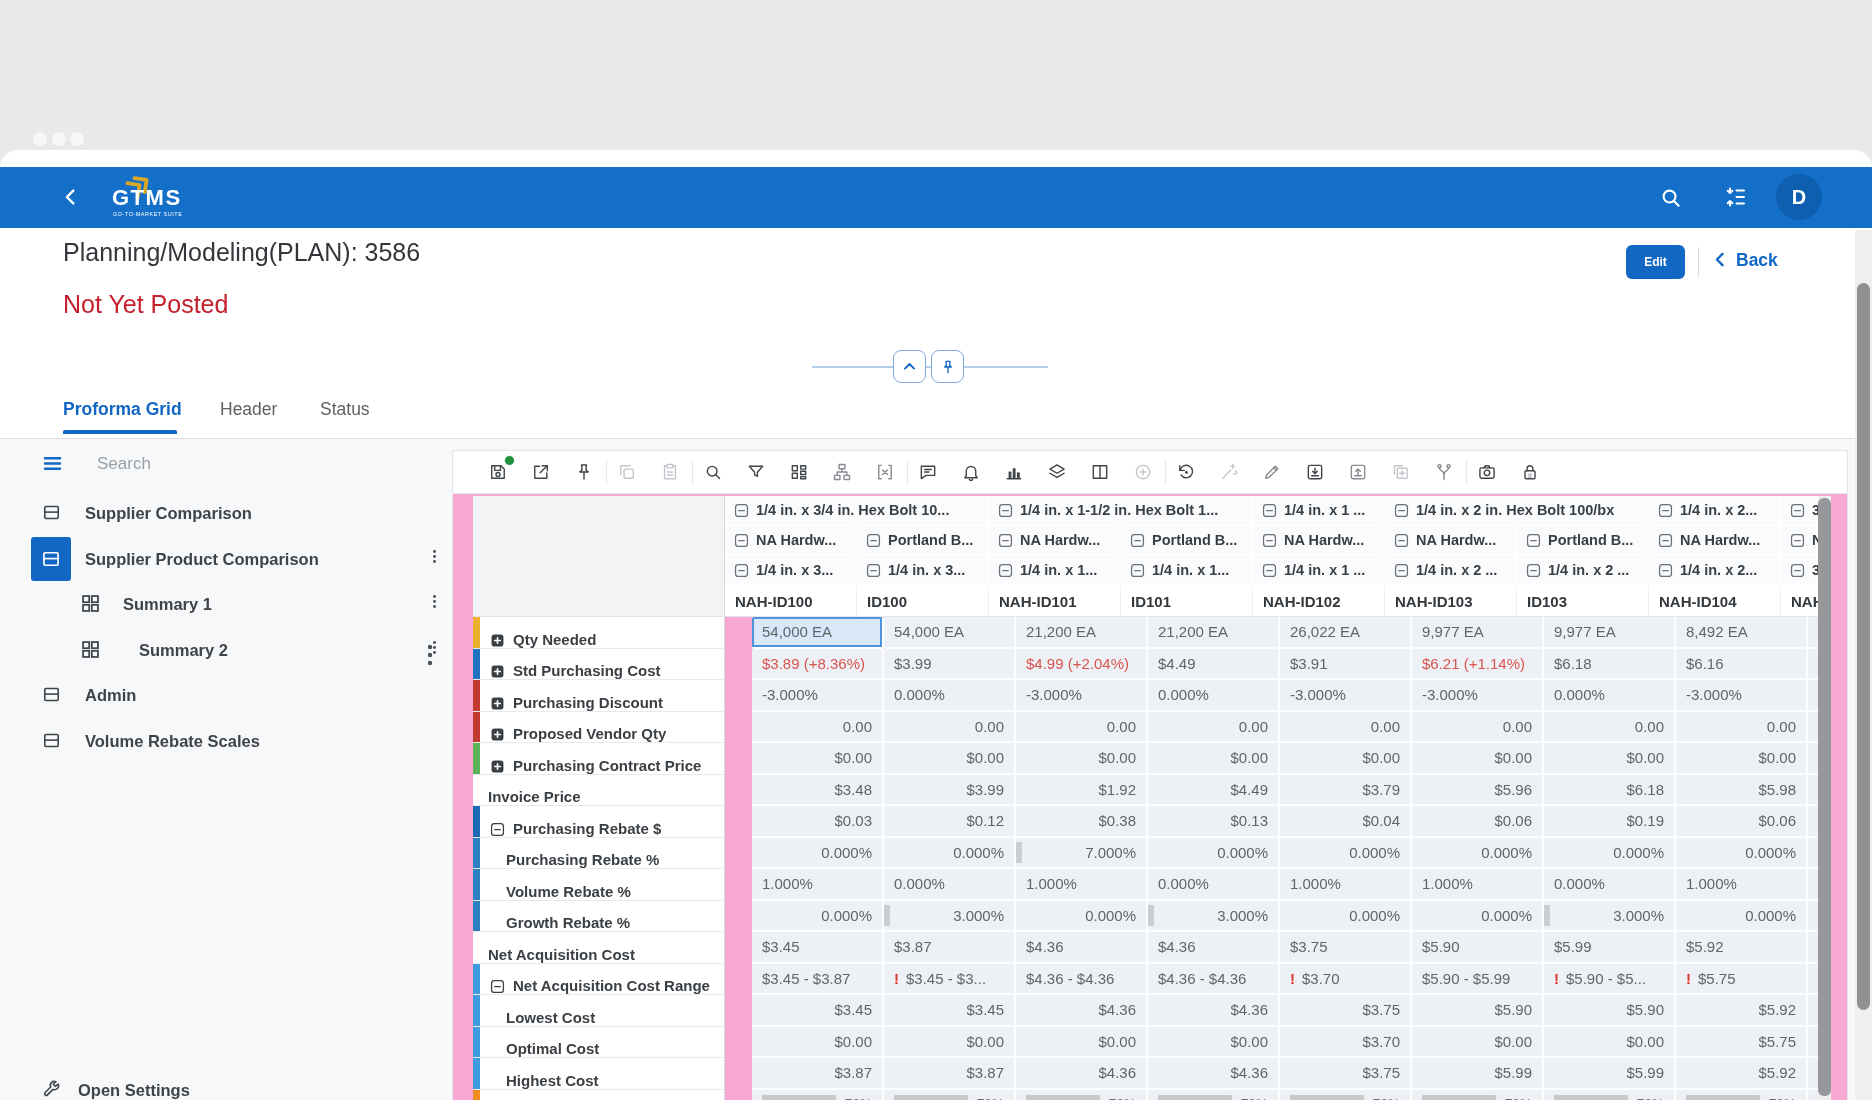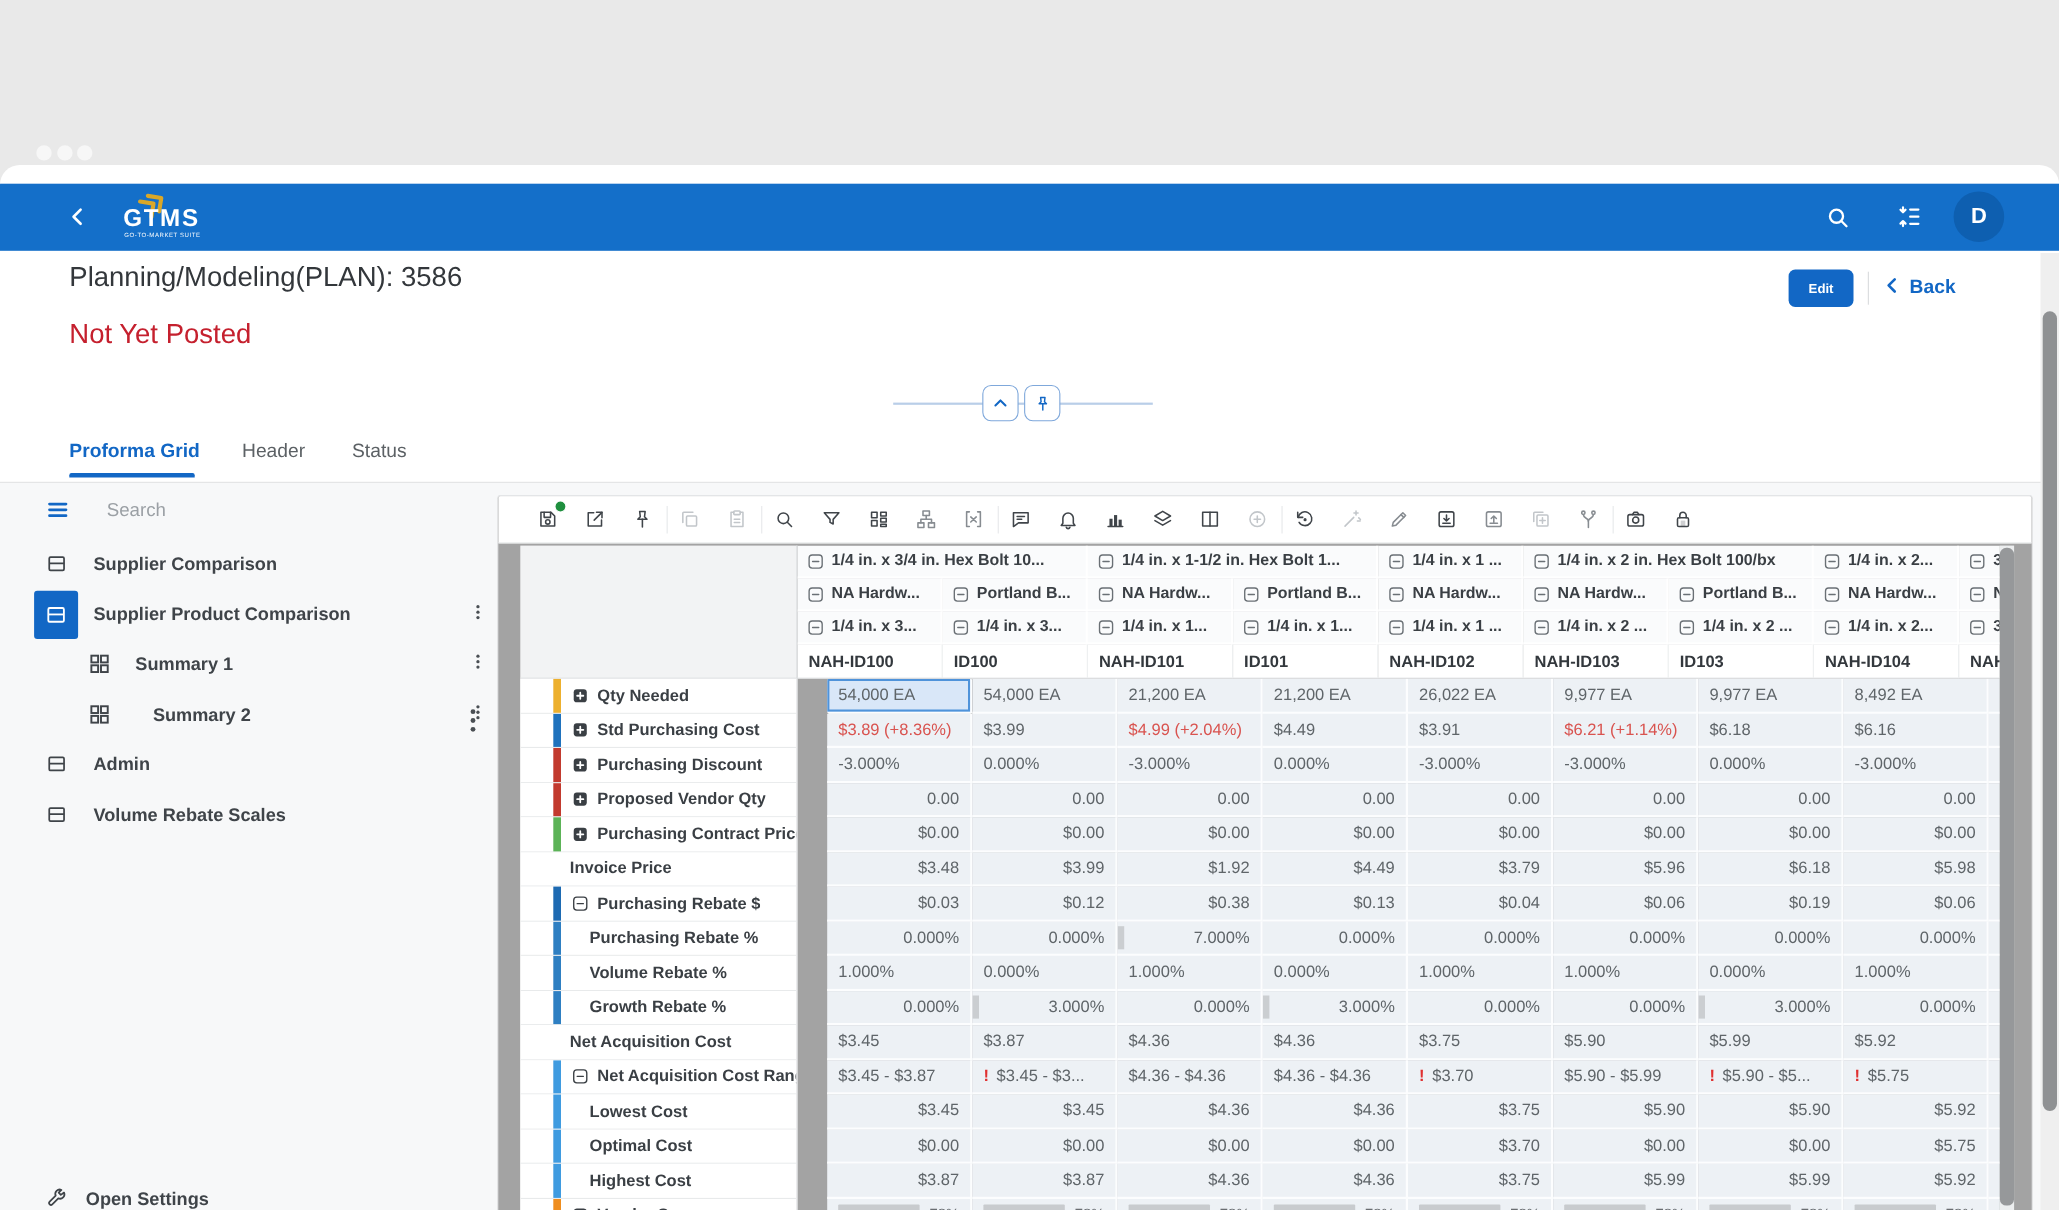--- a/index.html
+++ b/index.html
@@ -31,35 +31,35 @@
   #tabs-divider{position:absolute;left:0;top:288px;width:100%;height:1px;background:#DEDFE1;}
   #content-bg{position:absolute;left:0;top:289px;width:100%;bottom:0;background:#F7F8F9;}
   
   .sb-abs{position:absolute;}
   #search-input{position:absolute;left:95px;top:303px;width:230px;border:none;outline:none;background:transparent;font-size:17px;color:#5F6569;font-family:inherit;}
   #search-input::placeholder{color:#9BA0A5;}
   .sb-item-label{font-size:16.5px;font-weight:700;color:#3F4449;white-space:nowrap;}
   .sel-box{position:absolute;width:40px;height:44px;background:#1267C5;border-radius:3px;display:flex;align-items:center;justify-content:center;color:#fff;}
   .kebab{position:absolute;width:17px;height:24px;color:#4A4F54;}
   
-  #panel{position:absolute;left:452px;top:300px;width:1396px;height:650px;background:#a3a3a3;border:1px solid #E3E5E7;border-bottom:none;border-radius:3px 3px 0 0;box-sizing:border-box;overflow:hidden;}
+  #panel{position:absolute;left:452px;top:300px;width:1396px;height:650px;background:#f9a8d4;border:1px solid #E3E5E7;border-bottom:none;border-radius:3px 3px 0 0;box-sizing:border-box;overflow:hidden;}
   #toolbar{position:absolute;left:0;top:0;width:100%;height:43px;border-bottom:1px solid #E9EBEC;display:flex;align-items:center;padding-left:35px;gap:23px;box-sizing:border-box;background:#fff;}
   .tbicon{flex:none;width:20px;height:20px;position:relative;}
   .tbicon.normal{color:#40454A;} .tbicon.muted{color:#878C91;} .tbicon.disabled{color:#C2C6CA;}
   .tbsep{position:absolute;top:9px;width:1px;height:25px;background:#E6E8EA;}
   #save-badge{position:absolute;left:51px;top:4px;width:9px;height:9px;border-radius:50%;background:#1F8F3E;border:1.5px solid #fff;}
   #corner{position:absolute;left:20px;top:45px;width:252px;height:121px;background:#F2F3F4;border-right:1px solid #D8DADC;border-bottom:1px solid #DFE1E3;box-sizing:border-box;}
   #headers{position:absolute;left:272px;top:45px;width:1093px;height:121px;overflow:hidden;}
   .hrow{display:flex;}
   .hcell{flex:none;height:30px;box-sizing:border-box;background:#FAFBFC;border-right:2px solid #fff;border-bottom:2px solid #fff;display:flex;align-items:center;gap:7px;padding:0 9px;font-size:14.5px;font-weight:700;color:#3A3F44;white-space:nowrap;overflow:hidden;}
   .hicon{flex:none;width:15px;height:15px;color:#6A7075;}
   .idcell{flex:none;width:132px;height:31px;box-sizing:border-box;background:#fff;border-right:1px solid #EDEFF0;border-bottom:1px solid #E2E4E6;font-weight:700;font-size:15px;color:#33383D;padding:0 10px;display:flex;align-items:center;white-space:nowrap;overflow:hidden;}
   #labelcol{position:absolute;left:20px;top:166px;width:252px;height:484px;background:#fff;border-right:1px solid #D8DADC;box-sizing:border-box;overflow:hidden;}
   #datacol{position:absolute;left:272px;top:166px;width:1093px;height:484px;overflow:hidden;}
-  .lrow{height:31.5px;box-sizing:border-box;border-bottom:1px solid #E8EAEB;background:#fff;display:flex;align-items:center;padding-left:30px;}
+  .lrow{height:31.5px;box-sizing:border-box;border-bottom:1px solid #E8EAEB;background:#fff;display:flex;align-items:flex-end;}
   .lbar{flex:none;width:7px;align-self:stretch;}
   .licon{flex:none;width:15px;height:15px;color:#3A3F44;}
   .ltext{font-size:15px;font-weight:700;color:#3A3F44;white-space:nowrap;overflow:hidden;}
   .drow{height:31.5px;display:flex;padding-left:27px;}
   .dcell{flex:none;width:132px;height:100%;box-sizing:border-box;background:#EDF1F5;border-right:2px solid #FCFDFE;border-bottom:2px solid #FCFDFE;display:flex;align-items:center;padding:0 10px;font-size:15px;color:#5F6569;position:relative;white-space:nowrap;overflow:hidden;}
   .dcell.right{justify-content:flex-end;}
   .dcell.sel{background:#D9E7F8;box-shadow:inset 0 0 0 2px #4F93DA;border-radius:2px;}
   .redval{color:#D9534F;text-align:center;}
   .excl{color:#E03131;font-weight:700;margin-right:7px;}
   .marker{position:absolute;left:0;top:4px;bottom:4px;width:6px;background:#CBCED1;}

